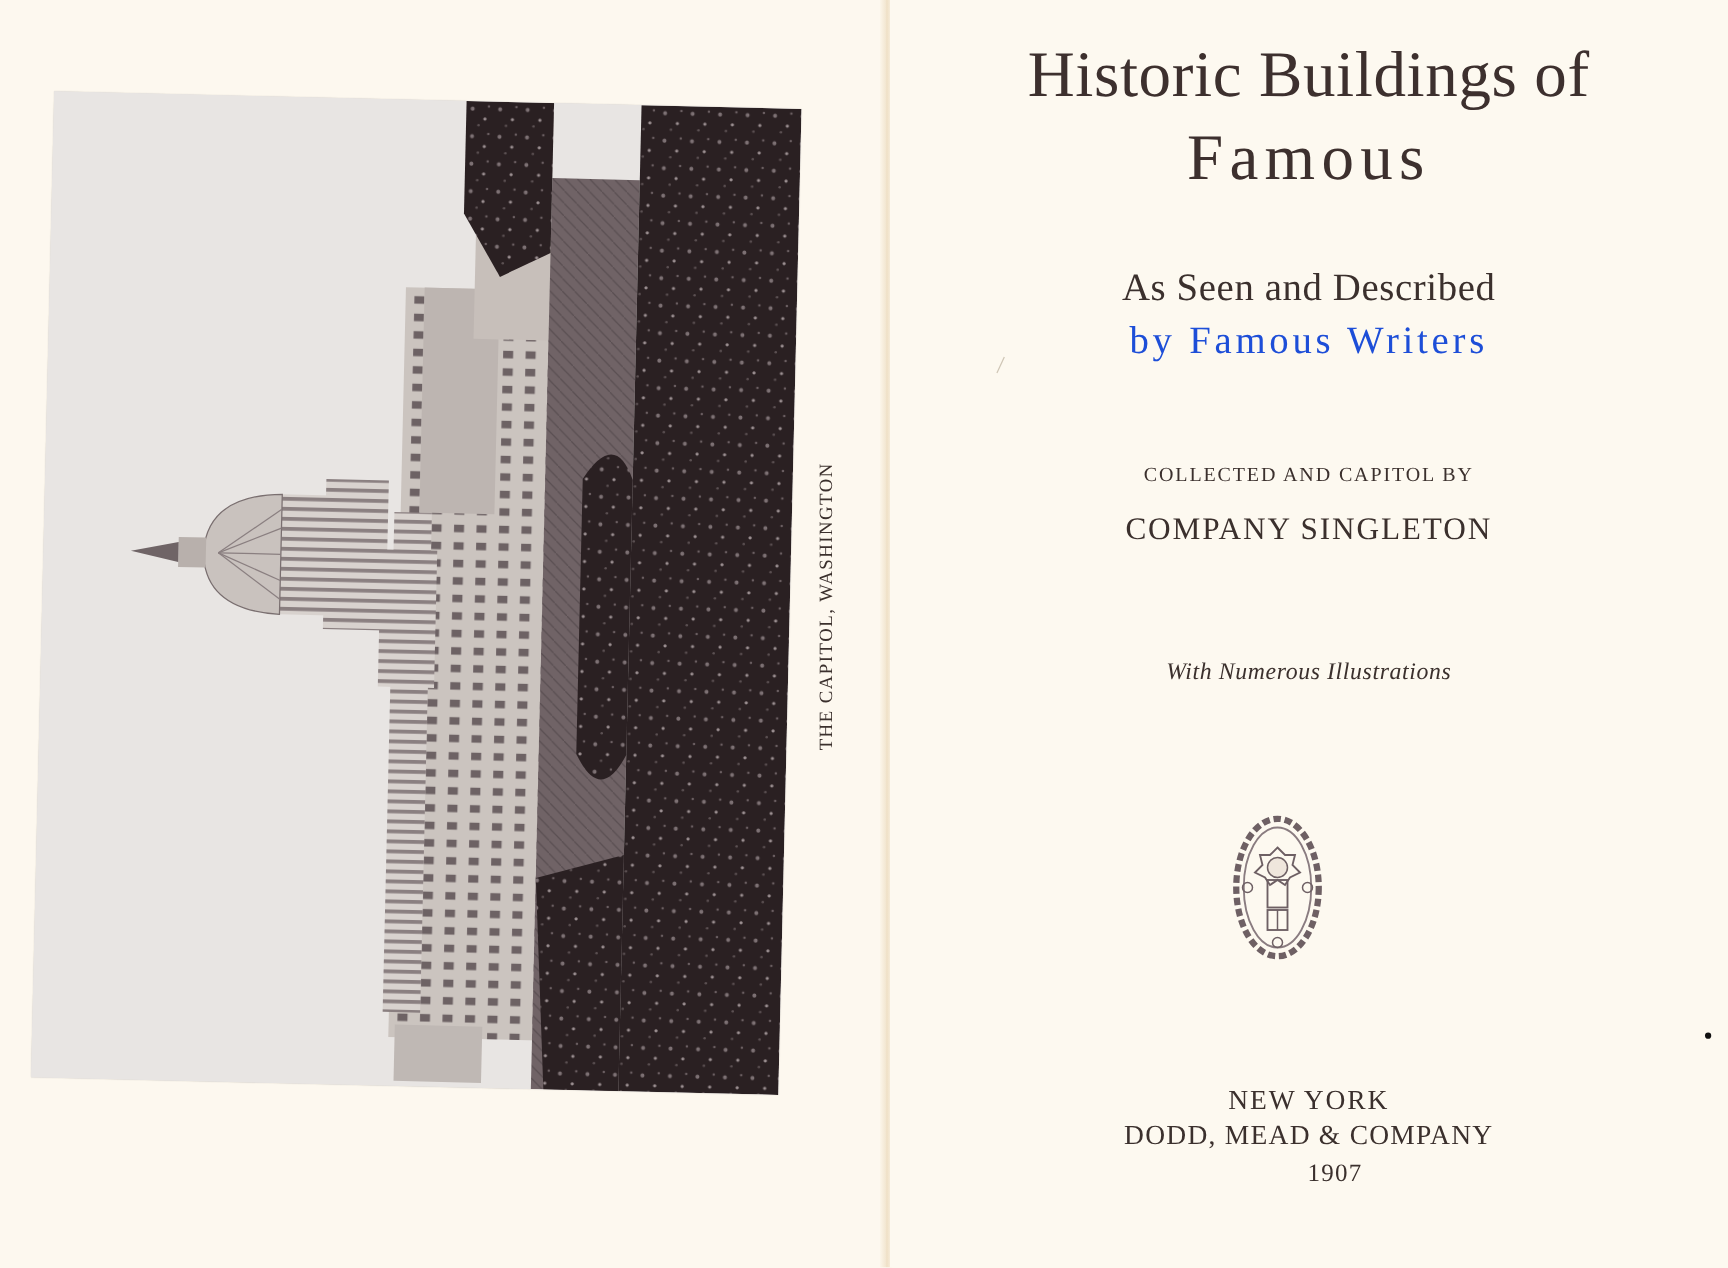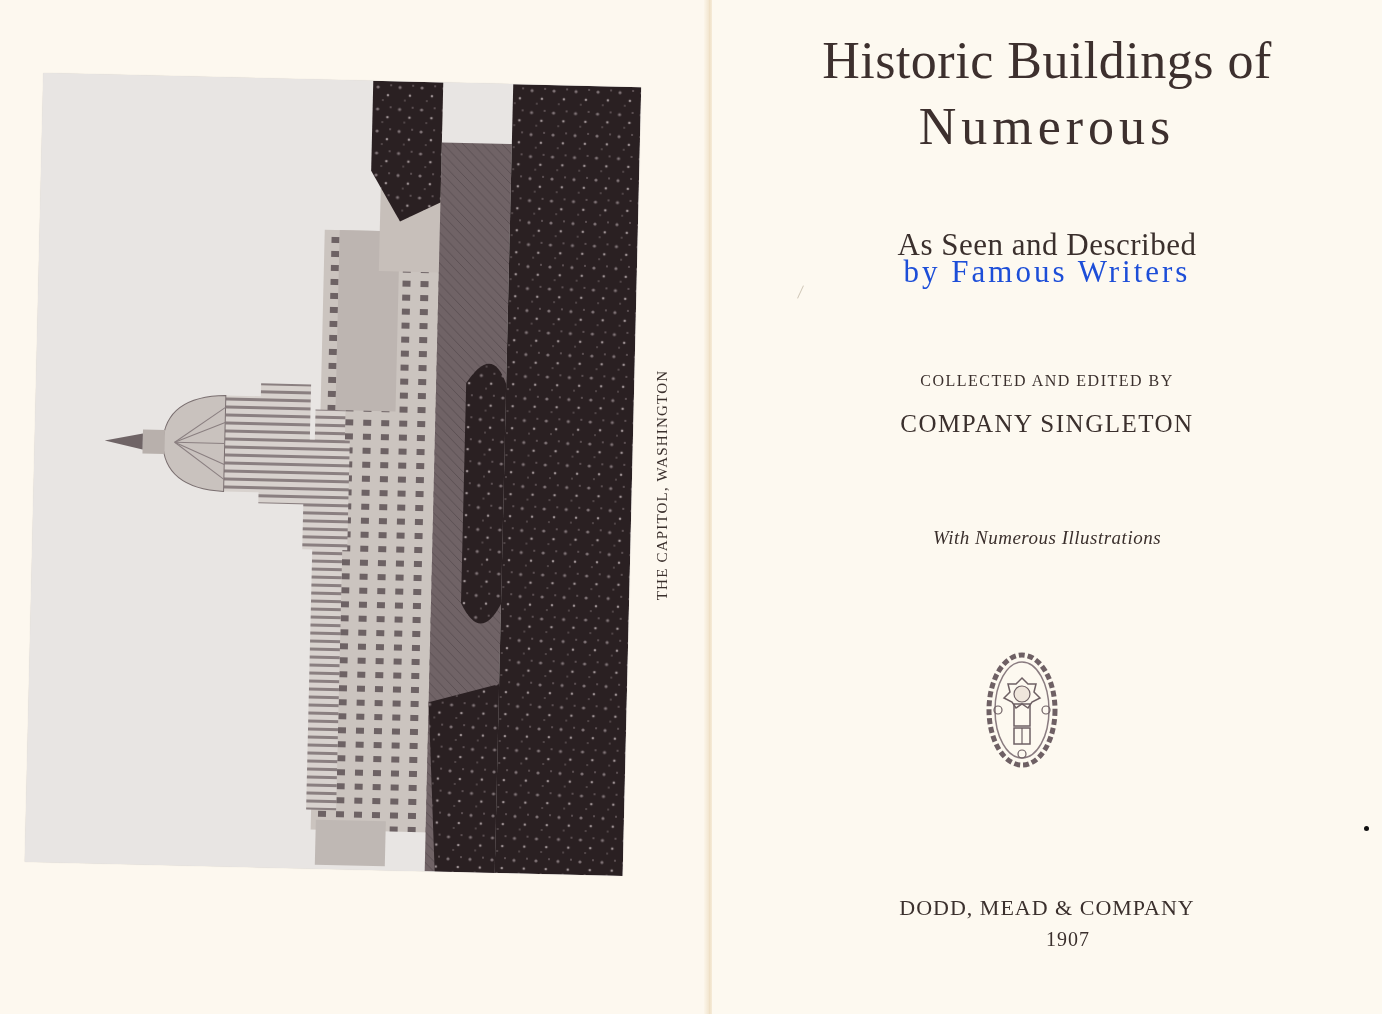--- a/index.html
+++ b/index.html
@@ -39,21 +39,21 @@
     left: 662px; top: 485px;
     transform: translate(-50%, -50%) rotate(-90deg);
     white-space: nowrap;
     font-size: 15px; letter-spacing: 1.2px;
     color: #3b302d;
   }
   
   .tp { position: absolute; left: 712px; width: 670px; text-align: center; }
   .title1 { top: 30px; font-size: 52px; line-height: 62px; color: #3d302e; letter-spacing: 0.5px; }
   .title2 { top: 96px; font-size: 52px; line-height: 62px; color: #3d302e; letter-spacing: 5px; }
-  .sub1 { top: 210px; font-size: 31px; line-height: 40px; color: #3b302d; letter-spacing: 0.5px; margin-top: 15px; }
+  .sub1 { top: 210px; font-size: 31px; line-height: 40px; color: #3b302d; letter-spacing: 0.5px; }
   .sub2 { top: 252px; font-size: 31px; line-height: 40px; color: #1d4ed8; letter-spacing: 3px; }
   .collected { top: 370px; font-size: 16px; line-height: 22px; letter-spacing: 1.5px; color: #3b302d; }
   .editor { top: 408px; font-size: 25px; line-height: 32px; letter-spacing: 1.5px; color: #3b302d; }
   .illus { top: 522px; font-size: 19px; line-height: 32px; font-style: italic; color: #3b302d; letter-spacing: 0.5px; }
   .colophon { position: absolute; left: 986px; top: 650px; width: 72px; height: 120px; }
   .place { top: 866px; font-size: 22px; line-height: 28px; letter-spacing: 1.5px; color: #3b302d; }
   .publisher { top: 894px; font-size: 22px; line-height: 28px; letter-spacing: 1px; color: #3b302d; }
   .year { top: 926px; font-size: 20px; line-height: 26px; letter-spacing: 1px; color: #3b302d; padding-left: 21px; }
   .speck { position: absolute; left: 1364px; top: 826px; width: 5px; height: 5px; border-radius: 50%; background: #111; }
   .scratch { position: absolute; left: 800px; top: 285px; width: 1px; height: 14px; background: #cfc6b6; transform: rotate(25deg); }
@@ -124,40 +124,41 @@
       </svg>
     </div>
     <div class="caption">THE CAPITOL, WASHINGTON</div>
   </div>
 
   <div class="gutter"></div>
 
   <div class="page-right"></div>
 
   <div class="tp title1">Historic Buildings of</div>
-  <div class="tp title2">Numerous</div>
+  <div class="tp title2">Famous</div>
   <div class="tp sub1">As Seen and Described</div>
   <div class="tp sub2">by Famous Writers</div>
-  <div class="tp collected">COLLECTED AND EDITED BY</div>
+  <div class="tp collected">COLLECTED AND CAPITOL BY</div>
   <div class="tp editor">COMPANY SINGLETON</div>
   <div class="tp illus">With Numerous Illustrations</div>
 
   <div class="colophon">
     <svg viewBox="0 0 72 120" width="72" height="120">
       <ellipse cx="36" cy="60" rx="33" ry="55" fill="none" stroke="#6e6064" stroke-width="5" stroke-dasharray="6 3"></ellipse>
       <ellipse cx="36" cy="60" rx="27" ry="48" fill="none" stroke="#8a7c80" stroke-width="1.5"></ellipse>
       <polygon points="36,28 42,34 50,34 48,42 54,48 46,52 42,58 36,54 30,58 26,52 18,48 24,42 22,34 30,34" fill="none" stroke="#6e6064" stroke-width="1.5"></polygon>
       <circle cx="36" cy="44" r="8" fill="#efe6dc" stroke="#6e6064" stroke-width="1.2"></circle>
       <rect x="28" y="54" width="16" height="22" fill="none" stroke="#6e6064" stroke-width="1.5"></rect>
       <rect x="28" y="78" width="16" height="16" fill="none" stroke="#6e6064" stroke-width="1.5"></rect>
       <line x1="36" y1="78" x2="36" y2="94" stroke="#6e6064" stroke-width="1.2"></line>
       <circle cx="36" cy="104" r="4" fill="none" stroke="#6e6064" stroke-width="1.2"></circle>
       <circle cx="12" cy="60" r="4" fill="none" stroke="#6e6064" stroke-width="1.2"></circle>
       <circle cx="60" cy="60" r="4" fill="none" stroke="#6e6064" stroke-width="1.2"></circle>
     </svg>
   </div>
 
+  <div class="tp place">NEW YORK</div>
   <div class="tp publisher">DODD, MEAD &amp; COMPANY</div>
   <div class="tp year">1907</div>
 
   <div class="speck"></div>
   <div class="scratch"></div>
 </div>
 
 </body></html>

